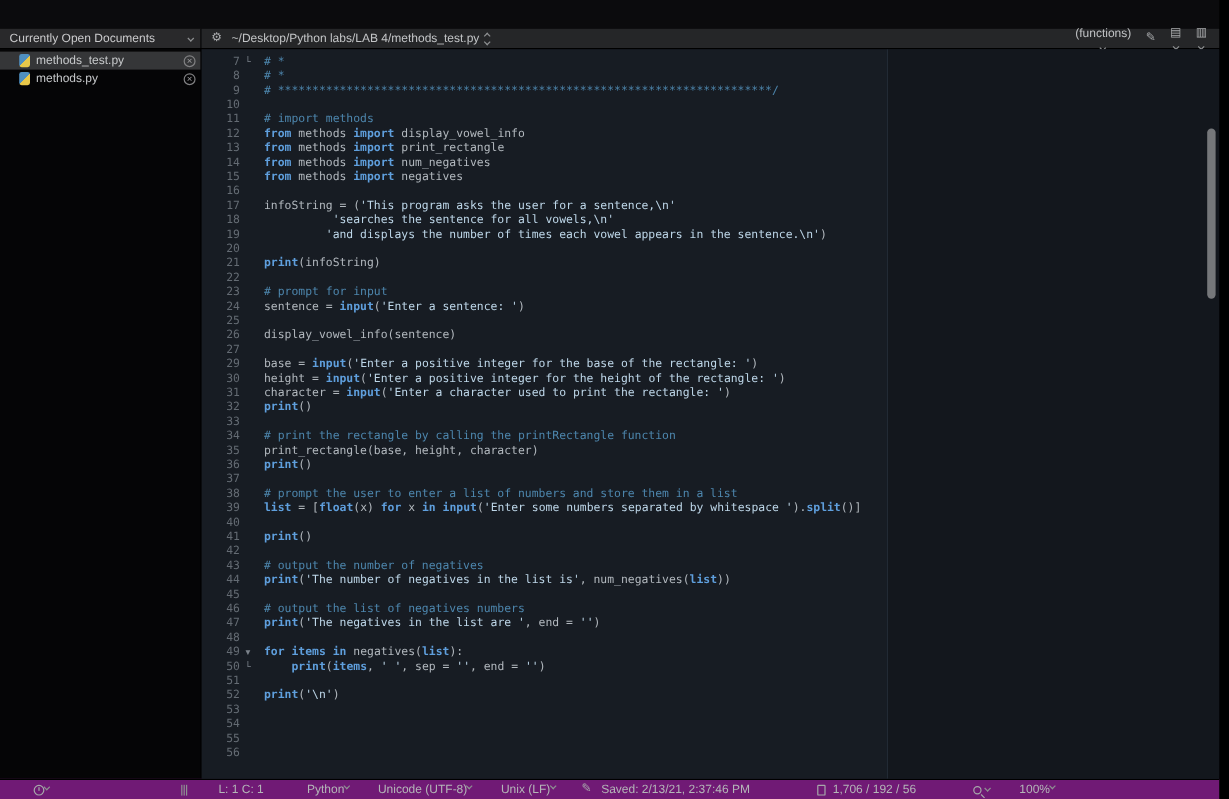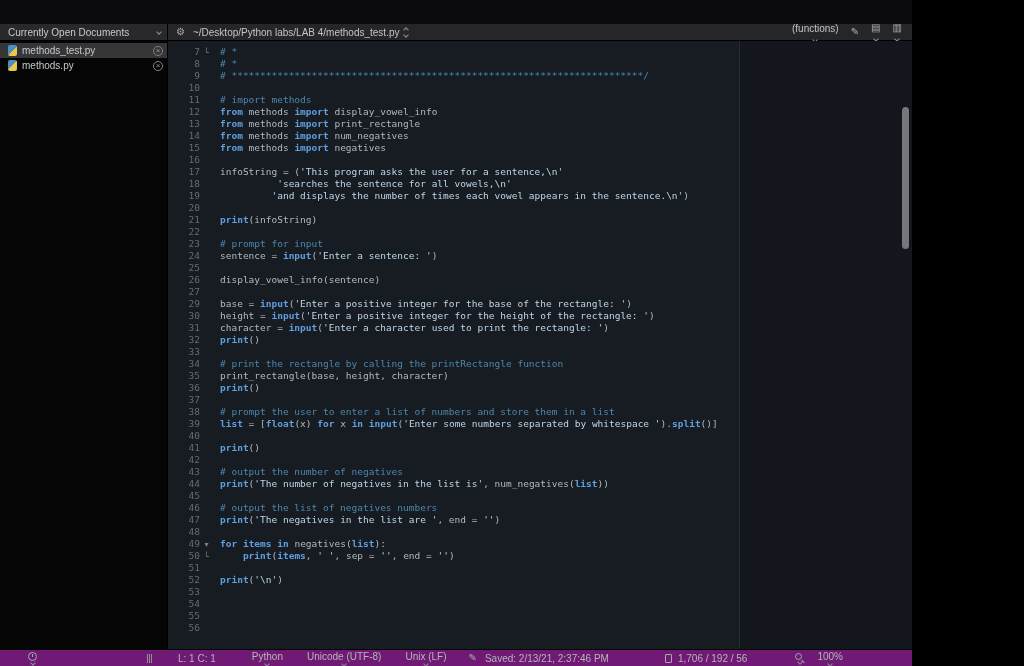--- a/index.html
+++ b/index.html
@@ -1,18 +1,18 @@
 <!DOCTYPE html>
 <html><head>
 <meta charset="utf-8">
 <style>
   *{margin:0;padding:0;box-sizing:border-box;}
   html,body{width:1024px;height:666px;overflow:hidden;background:#000;}
   body{font-family:"Liberation Sans",sans-serif;}
-  .app{width:912px;height:666px;display:flex;flex-direction:column;background:#0c0c0e;}
+  .app{width:1016px;height:666px;display:flex;flex-direction:column;background:#0c0c0e;}
 
   
   .titlebar{height:24px;flex:none;background:#0b0b0d;}
 
   
   .headerrow{height:17px;flex:none;display:flex;border-bottom:1px solid #000;}
   .docs-dropdown{width:168px;flex:none;display:flex;align-items:center;background:#29292b;border-right:1px solid #000;color:#c9c9cb;font-size:10px;padding:0 6px 0 8px;}
   .docs-dropdown .lbl{flex:1;white-space:nowrap;}
   .toolbar{flex:1;display:flex;align-items:center;background:#252628;color:#c2c4c6;font-size:10px;padding:0 10px 0 8px;}
   .gear{color:#a9abad;font-size:10px;margin-right:8px;line-height:1;}
@@ -20,42 +20,42 @@
   .updown{display:inline-flex;flex-direction:column;margin-left:5px;gap:1px;}
   .chev{display:inline-block;width:4px;height:4px;border-right:1px solid #8e9092;border-bottom:1px solid #8e9092;transform:rotate(45deg);}
   .chev.up{transform:rotate(225deg);}
   .toolbar-right{margin-left:auto;display:flex;align-items:center;gap:12px;}
   .tb-group{display:flex;align-items:center;gap:4px;white-space:nowrap;color:#bfc1c3;flex-direction:column;}
   .tb-icon{color:#a9abad;font-size:10px;line-height:1;}
 
   
   .main{flex:1;min-height:0;display:flex;}
   .sidebar{width:168px;flex:none;background:#050506;border-right:1px solid #000;padding-top:2px;font-size:10px;color:#c6c8ca;}
-  .doc-row{height:15px;display:flex;align-items:center;gap:5px;padding:0 4px 0 8px;}
+  .doc-row{height:15px;display:flex;align-items:center;gap:5px;padding:0 4px 0 16px;}
   .doc-row.selected{background:#353638;}
   .py-icon{width:9px;height:11px;flex:none;border-radius:2px;background:linear-gradient(135deg,#4f8fc0 50%,#e8c84a 50%);}
   .doc-label{flex:1;white-space:nowrap;overflow:hidden;}
   .close-btn{width:10px;height:10px;flex:none;border:1px solid #808082;border-radius:50%;color:#9a9a9c;font-size:8px;line-height:8px;text-align:center;}
 
   .editor{flex:1;position:relative;background:#171c23;overflow:hidden;font-family:"DejaVu Sans Mono",monospace;font-size:9.5px;line-height:12px;}
   .shade{position:absolute;top:0;bottom:0;left:571px;right:0;background:#13171d;border-left:1px solid #222a34;z-index:1;}
   .editor-inner{position:relative;z-index:2;padding-top:5px;}
   .code-line{height:12px;white-space:pre;}
   .ln{display:inline-block;width:32px;text-align:right;color:#646b73;}
   .mark{display:inline-block;width:13px;text-align:center;color:#7b828a;font-family:"DejaVu Sans",sans-serif;font-size:8px;}
   .code{white-space:pre;margin-left:7px;}
   .t-c{color:#4d86ad;}   
   .t-k{color:#5f9fdd;font-weight:bold;}   
   .t-s{color:#bdd6e8;text-align:right;}   
   .t-p{color:#b2b8be;}   
   .scroll-thumb{position:absolute;right:3px;top:66px;width:7px;height:142px;border-radius:4px;background:#8f9092;opacity:.8;z-index:5;}
 
   
   .statusbar{height:17px;flex:none;display:flex;align-items:center;background:#701a75;border-top:1px solid #000;font-size:10px;color:#b4b6b8;white-space:nowrap;}
-  .sb{display:flex;align-items:center;flex-direction:column;}
+  .sb{display:flex;align-items:flex-start;}
   .clock-icon{width:9px;height:9px;border:1px solid #a6a8aa;border-radius:50%;position:relative;}
   .clock-icon::after{content:"";position:absolute;left:3px;top:1px;width:1px;height:3px;background:#a6a8aa;}
   .grip{width:1px;height:9px;background:#8e9092;box-shadow:-2px 0 0 #8e9092,2px 0 0 #8e9092;margin:0 2px;}
   .pencil{color:#a9abad;font-size:10px;line-height:1;}
   .doc-icon{width:7px;height:9px;border:1px solid #a6a8aa;border-radius:1px;}
   .lens{width:7px;height:7px;border:1px solid #a6a8aa;border-radius:50%;position:relative;margin-right:3px;}
   .lens::after{content:"";position:absolute;width:4px;height:1px;background:#a6a8aa;left:5px;top:7px;transform:rotate(45deg);}
 </style>
 </head>
 <body>
@@ -188,19 +188,19 @@
       <span class="chev"></span>
     </div>
     <span class="pencil" style="margin-left:22px;">✎</span>
     <span style="margin-left:8px;">Saved: 2/13/21, 2:37:46 PM</span>
     <span class="doc-icon" style="margin-left:56px;"></span>
     <span style="margin-left:6px;">1,706 / 192 / 56</span>
     <div class="sb" style="margin-left:48px;">
       <span class="lens"></span>
       <span class="chev"></span>
     </div>
-    <div class="sb" style="margin-left:12px;">
+    <div class="sb" style="margin-left:24px;">
       <span>100%</span>
       <span class="chev"></span>
     </div>
   </div>
 
 </div>
 
 </body></html>

